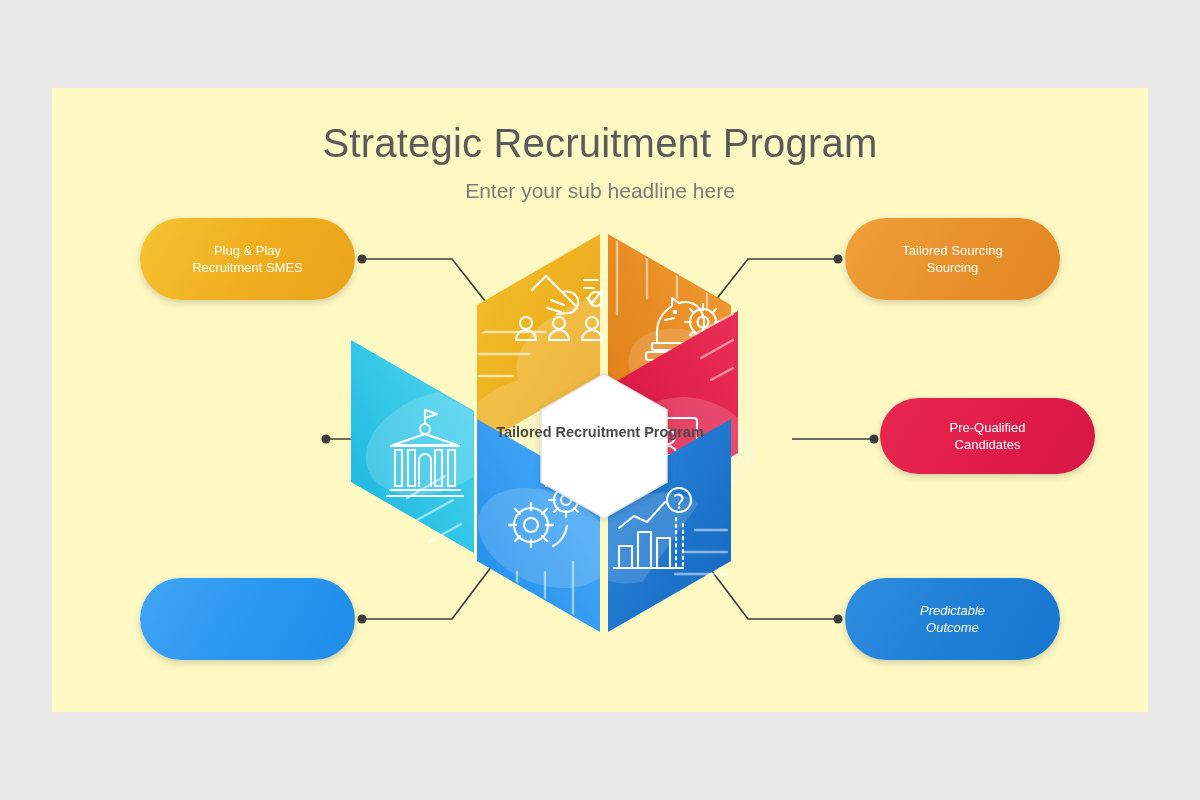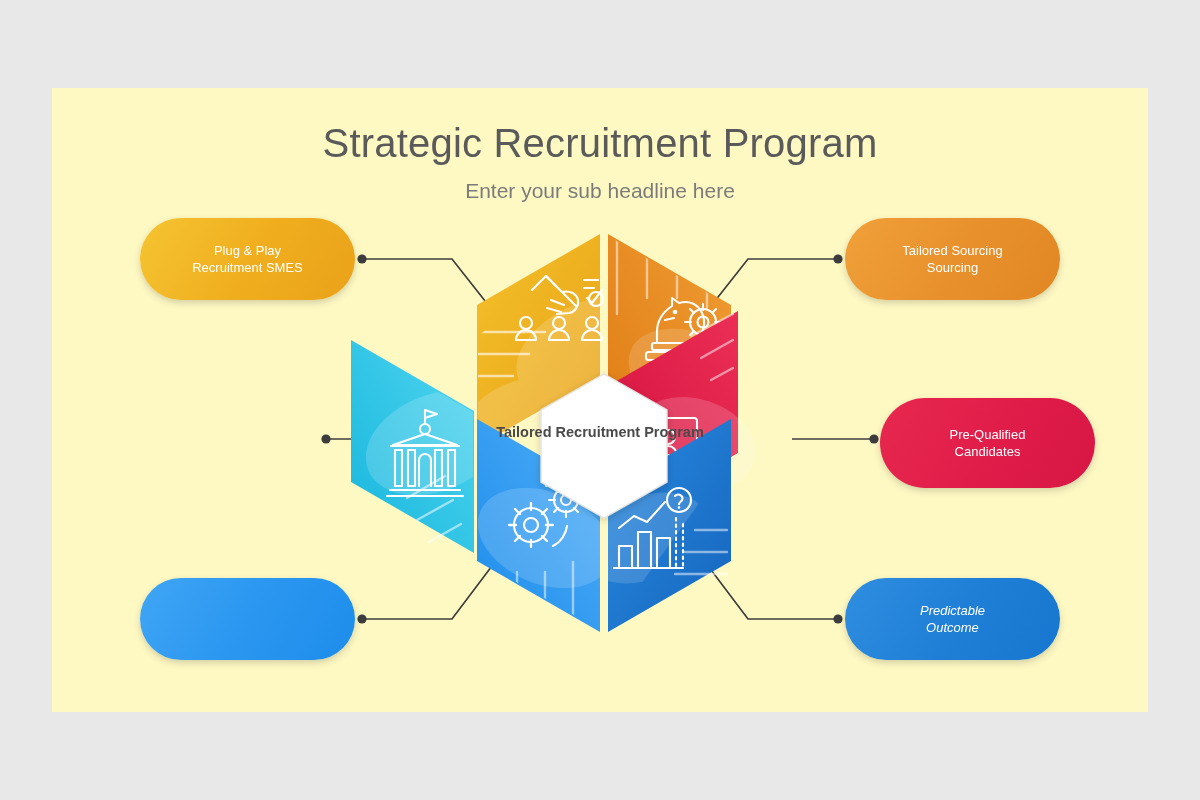--- a/index.html
+++ b/index.html
@@ -76,21 +76,21 @@
 
   .pill-tl { left: 88px;  top: 130px; width: 215px; height: 82px;
              background: linear-gradient(120deg,#f5c432 0%,#f0ae1e 52%,#eaa21a 100%); }
   .pill-ml { left: 52px;  top: 310px; width: 215px; height: 82px;
              background: linear-gradient(120deg,#47d2ee 0%,#33c5e8 52%,#29bfe4 100%); }
   .pill-bl { left: 88px;  top: 490px; width: 215px; height: 82px;
              background: linear-gradient(120deg,#40a6f5 0%,#2a96f0 52%,#1d8deb 100%); }
 
   .pill-tr { left: 793px; top: 130px; width: 215px; height: 82px;
              background: linear-gradient(120deg,#f0a03a 0%,#e8912c 52%,#e18724 100%); }
-  .pill-mr { left: 828px; top: 310px; width: 215px; height: 90px;
+  .pill-mr { left: 828px; top: 310px; width: 215px; height: 76px;
              background: linear-gradient(120deg,#e8284f 0%,#e01d49 52%,#d81644 100%); }
   .pill-br { left: 793px; top: 490px; width: 215px; height: 82px;
              background: linear-gradient(120deg,#2f8ee0 0%,#1f7fd6 52%,#1776cf 100%); font-style: italic; }
 
   
   #hex-wheel {
     position: absolute;
     left: 343px;
     top: 140px;
     width: 410px;

